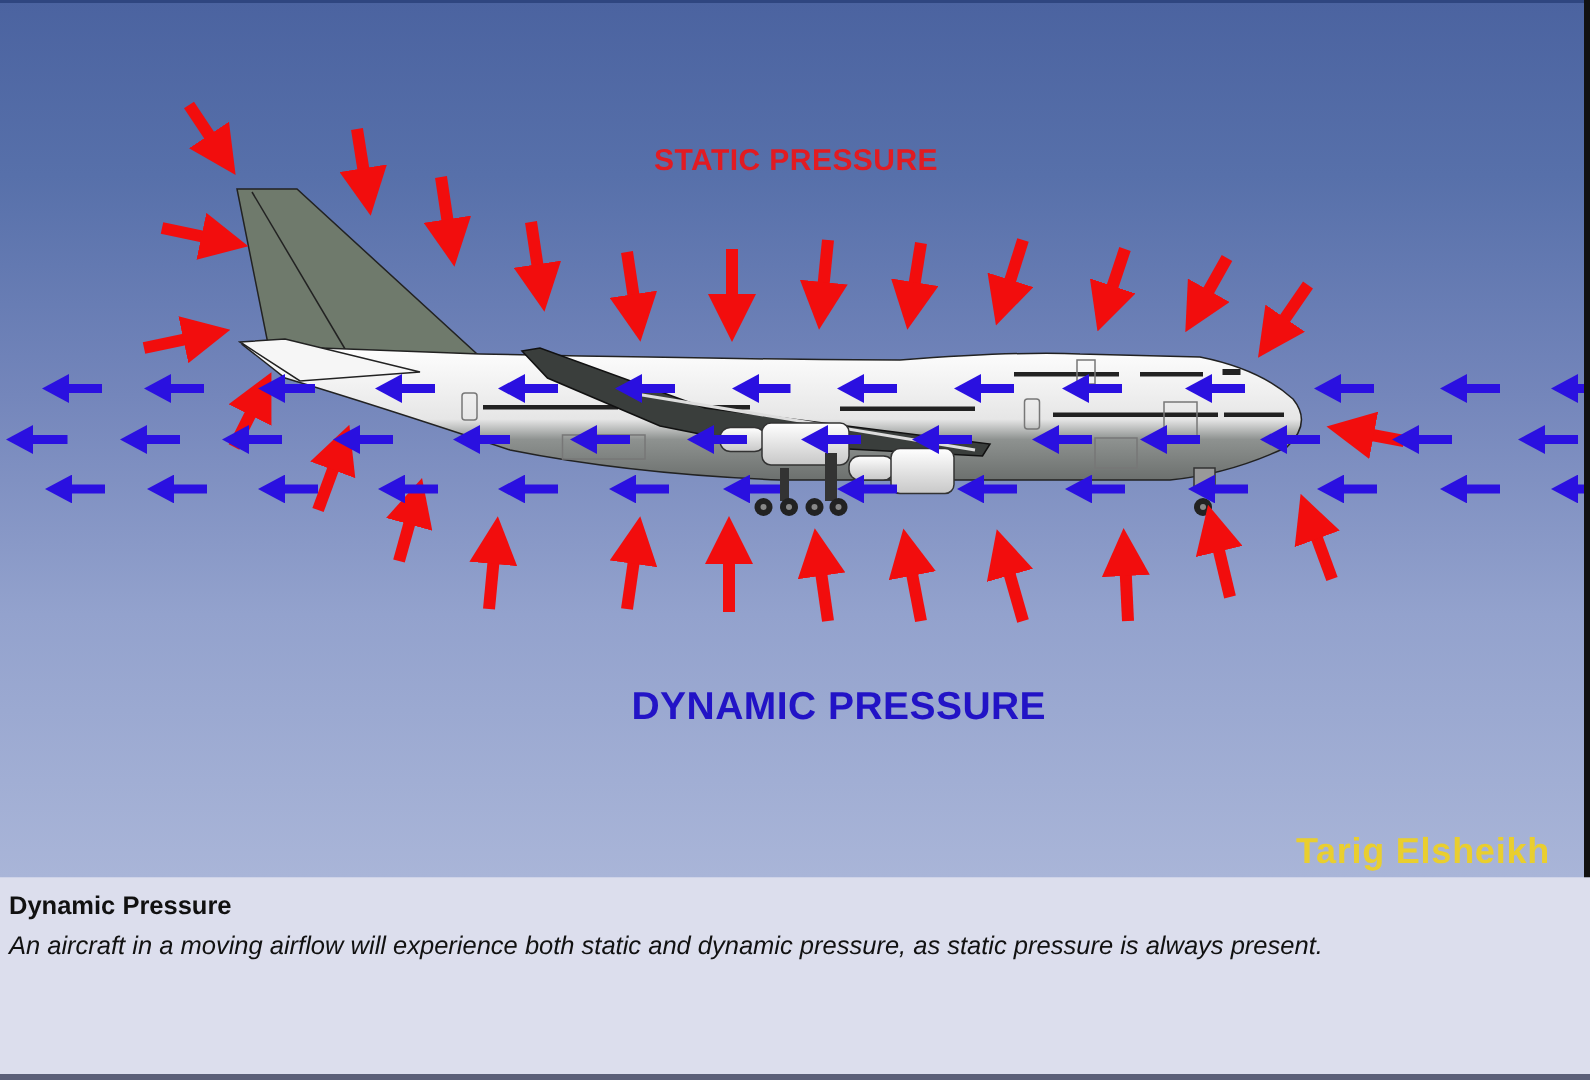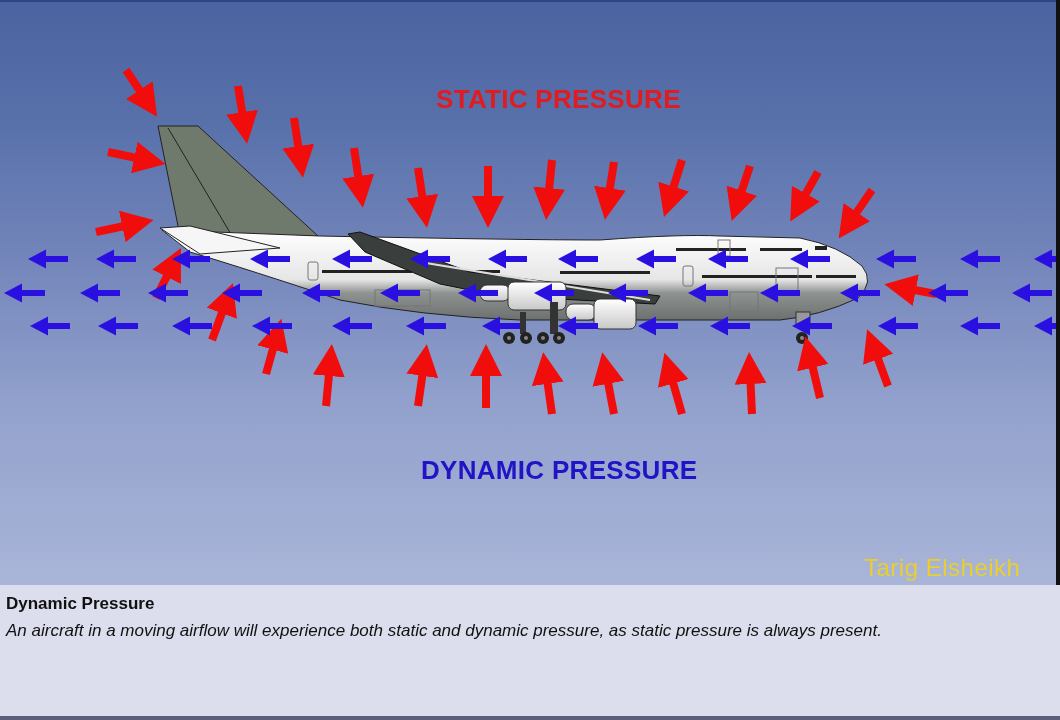--- a/index.html
+++ b/index.html
@@ -2,23 +2,23 @@
 <html><head>
 <meta charset="utf-8">
 <style>
   html,body{margin:0;padding:0;}
   body{width:1060px;height:720px;overflow:hidden;position:relative;background:#d9dcec;font-family:"Liberation Sans",sans-serif;}
   .stage{position:absolute;left:0;top:0;width:1060px;height:585px;
     background:linear-gradient(to bottom,#4b63a0 0%,#5770aa 20%,#7486bb 45%,#93a2cd 70%,#a9b5d8 100%);}
   .topline{position:absolute;left:0;top:0;width:1060px;height:2px;background:#2f4680;}
   .rightedge{position:absolute;right:0;top:0;width:4px;height:585px;background:#111;}
   .svg{position:absolute;left:0;top:0;}
-  .lbl-static{position:absolute;left:436px;top:84px;font-weight:bold;font-size:26px;color:#e11b22;letter-spacing:0.3px;}
+  .lbl-static{position:absolute;left:436px;top:96px;font-weight:bold;font-size:20px;color:#e11b22;letter-spacing:0.3px;}
   .lbl-dynamic{position:absolute;left:421px;top:455px;font-weight:bold;font-size:26px;color:#2213c6;letter-spacing:0.3px;}
-  .watermark{position:absolute;left:864px;top:554px;font-weight:normal;font-size:24px;color:#f1d21d;opacity:0.9;letter-spacing:0.5px;}
+  .watermark{position:absolute;left:864px;top:554px;font-weight:bold;font-size:24px;color:#f1d21d;opacity:0.9;letter-spacing:0.5px;}
   .caption{position:absolute;left:0;top:585px;width:1060px;height:131px;background:#dcdeed;border-bottom:4px solid #5b5f78;}
   .cap-title{position:absolute;left:6px;top:9px;font-weight:bold;font-size:17px;color:#111;}
   .cap-text{position:absolute;left:6px;top:36px;font-size:17px;color:#111;font-style:italic;}
 </style>
 </head>
 <body>
 
 <div class="stage">
   <div class="topline"></div>
 

